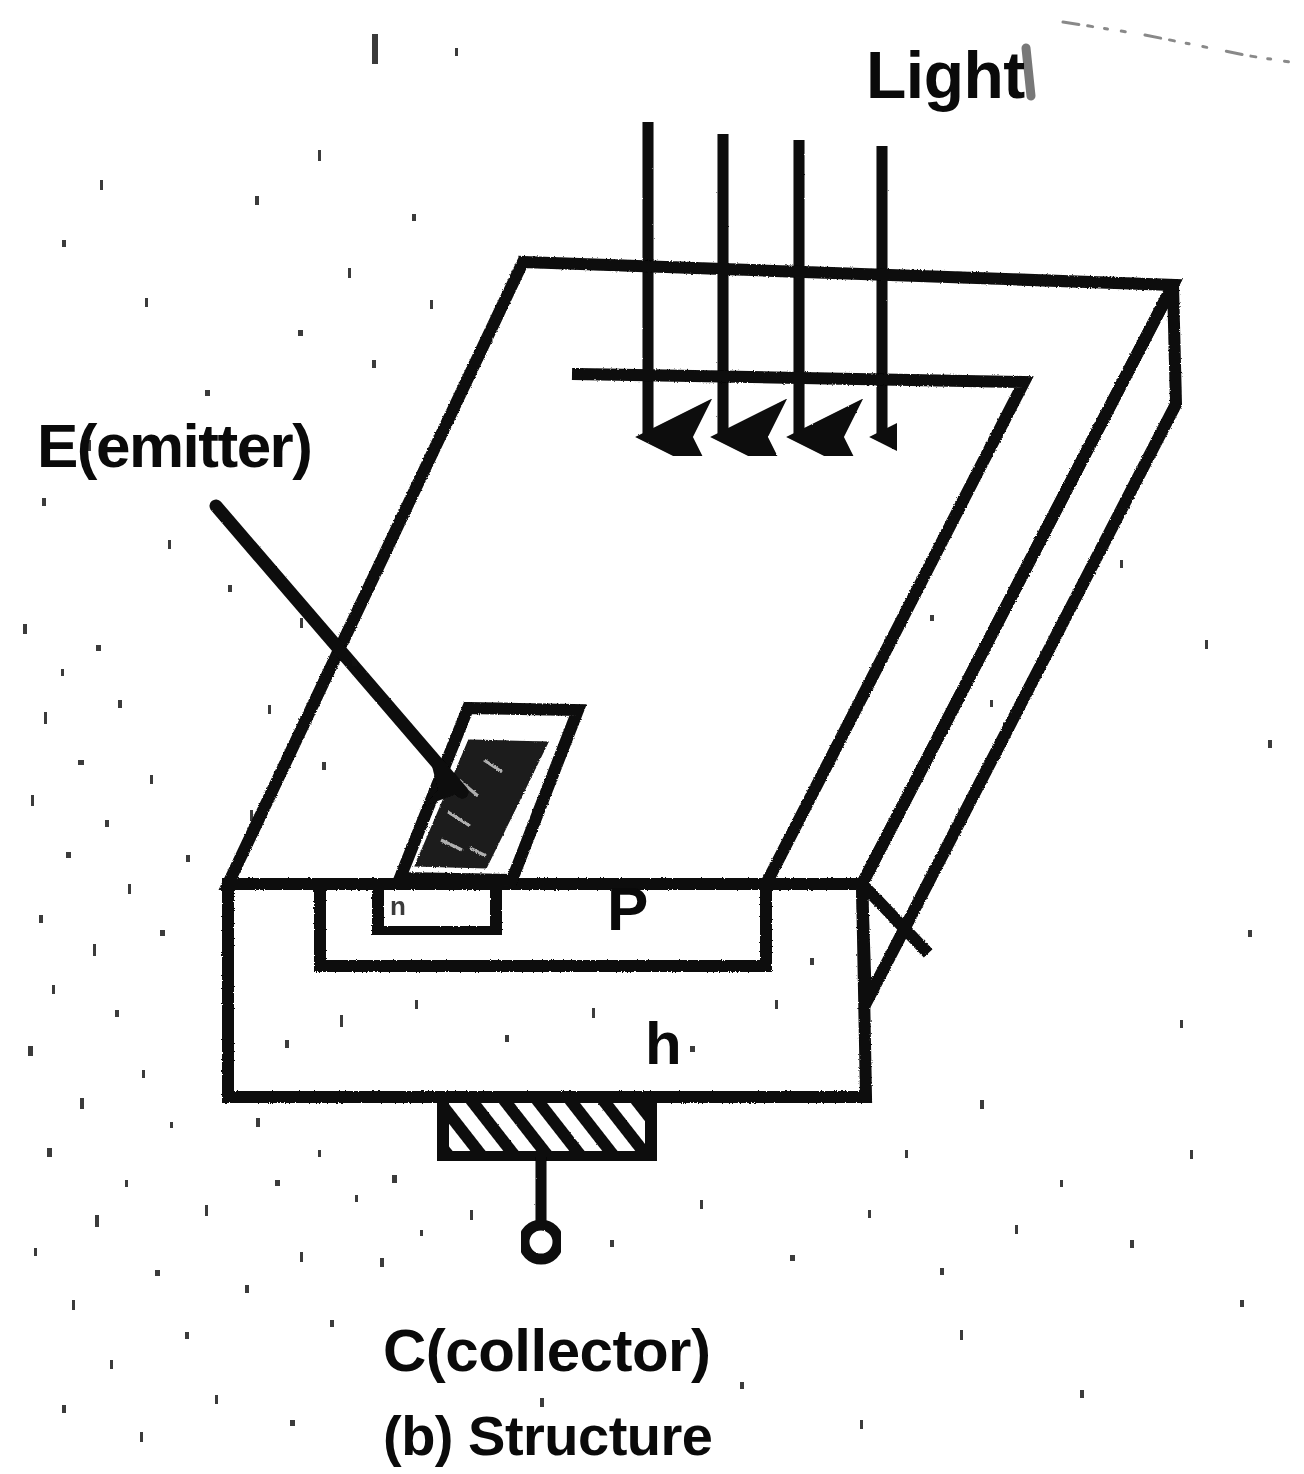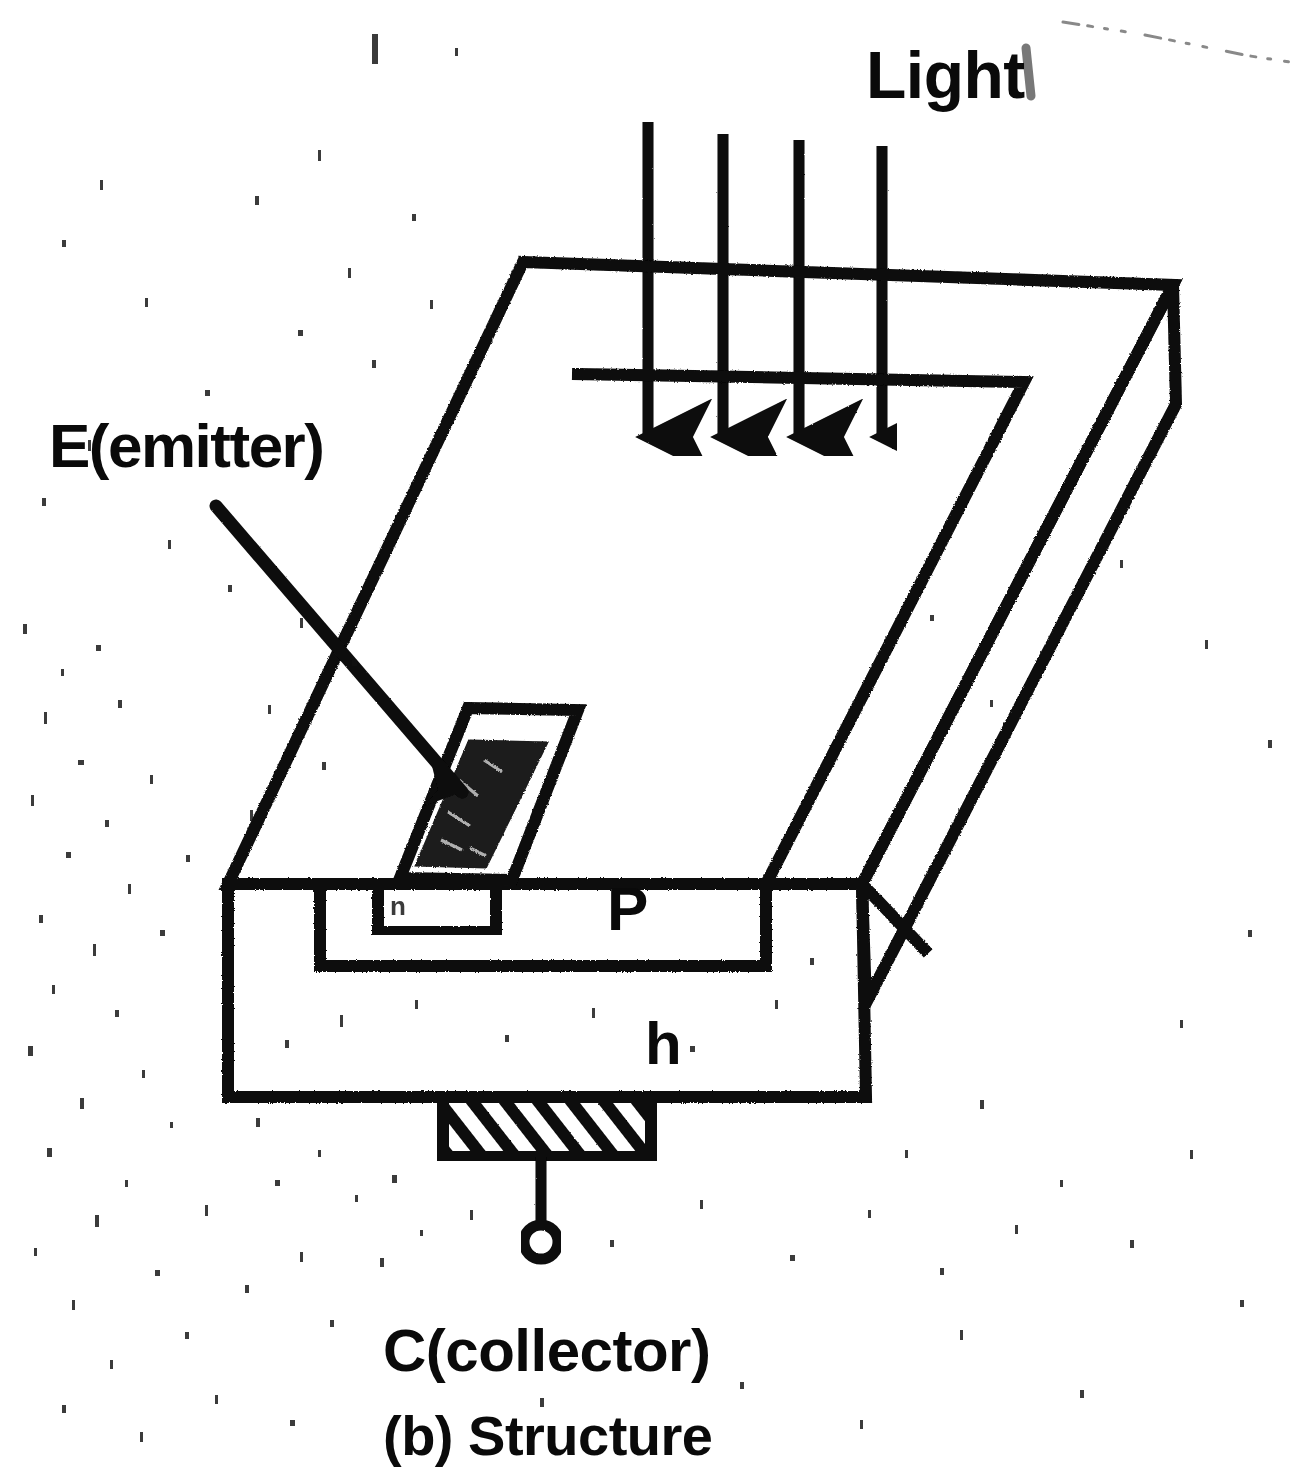--- a/index.html
+++ b/index.html
@@ -39,21 +39,21 @@
     -webkit-font-smoothing: none;
   }
   .lbl-light {
     left: 866px;
     top: 42px;
     font-size: 66px;
     font-weight: 700;
     letter-spacing: -0.5px;
   }
   .lbl-emitter {
-    left: 49px;
+    left: 37px;
     top: 415px;
     font-size: 62px;
     font-weight: 700;
     letter-spacing: -1.5px;
   }
   .lbl-p {
     left: 607px;
     top: 878px;
     font-size: 62px;
     font-weight: 700;

